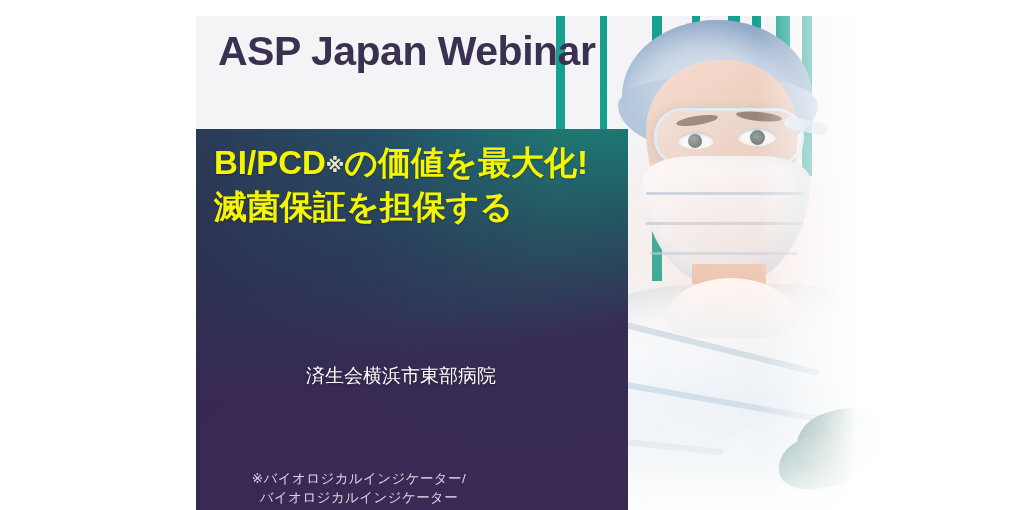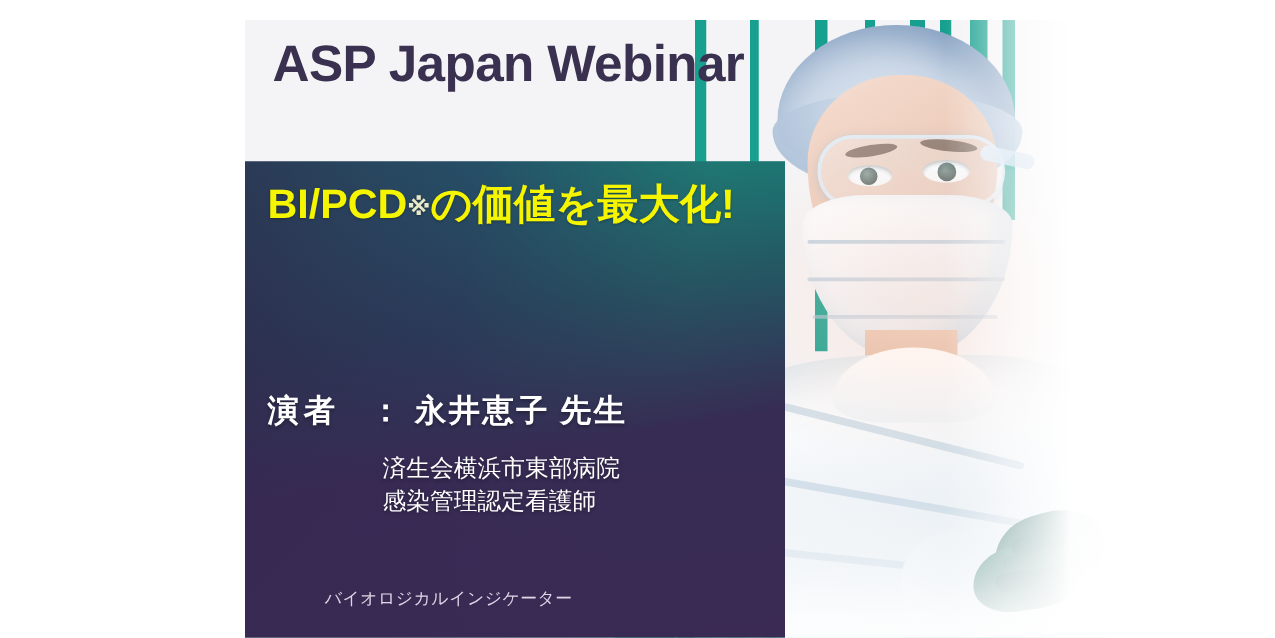--- a/index.html
+++ b/index.html
@@ -326,31 +326,29 @@
     <div class="webinar-title">ASP Japan Webinar</div>
 
     <div class="panel"></div>
 
     <div class="panel-inner">
 
       <div class="title-block">
         <div class="title-line">
           <span>BI/PCD</span><span class="ref">※</span><span>の価値を最大化!</span>
         </div>
+        <div class="title-line">滅菌保証を担保する</div>
       </div>
 
-      <div class="speaker-row">
-        <span class="lbl">演者</span><span class="sep">：</span><span class="nm">永井</span><span class="gap"></span><span class="nm">恵子</span>&nbsp;<span class="nm">先生</span>
-      </div>
 
       <div class="affiliation">
         <div>済生会横浜市東部病院</div>
-        <div>感染管理認定看護師</div>
       </div>
 
       <div class="footnote">
+        <div>※バイオロジカルインジケーター/</div>
         <div>バイオロジカルインジケーター</div>
       </div>
 
     </div>
 
   </div>
 </div>
 
 </body></html>

